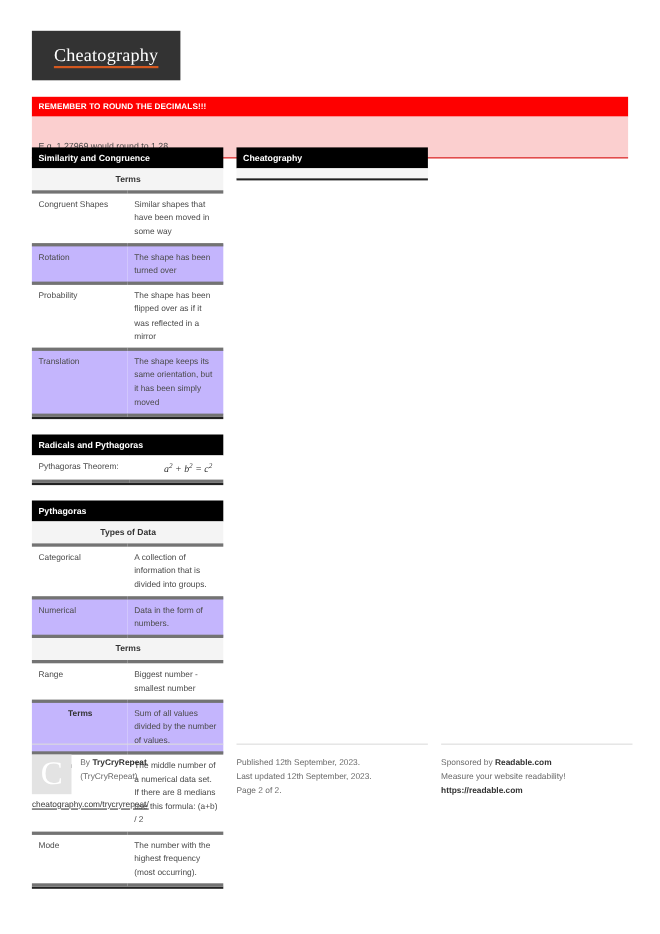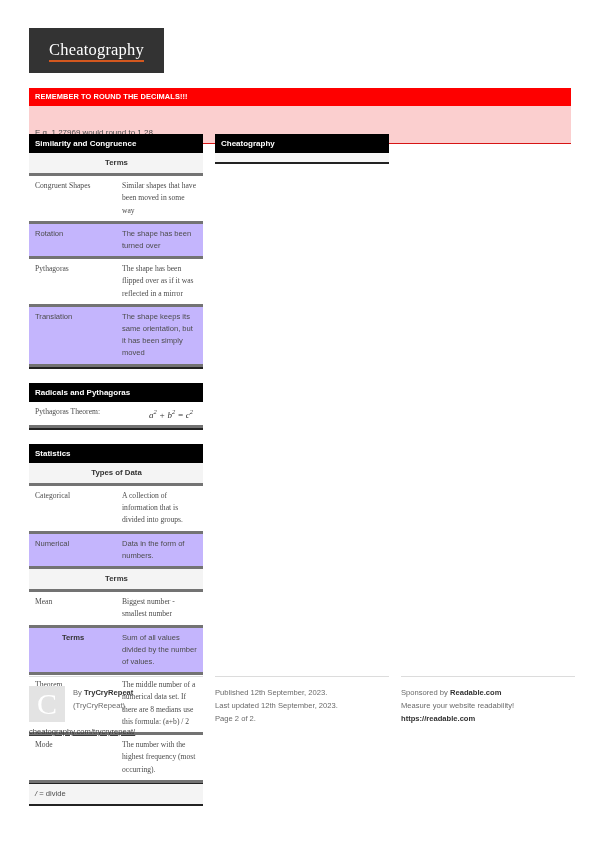--- a/index.html
+++ b/index.html
@@ -141,21 +141,21 @@
   }
   .tbl td {
     font-size: 7.6px;
     line-height: 12.2px;
     color: #4c4c4c;
     padding: 4px 5px 4px 6px;
     vertical-align: top;
     border-bottom: 3px solid #737373;
   }
   .tbl tr.odd td { background: #c4b5fd; }
-  .tbl tr.even td { background: #ffffff; font-family: Liberation Serif, serif; }
+  .tbl tr.even td { background: #ffffff; }
   .tbl td.key { width: 46px; }
   .tbl tr.sub td {
     text-align: center;
     font-weight: bold;
     color: #333;
     background: #f4f4f4;
     font-size: 7.8px;
     padding-top: 4px;
     padding-bottom: 4px;
   }
@@ -255,21 +255,21 @@
           </tr>
           <tr class="even">
             <td class="key">Congruent Shapes</td>
             <td>Similar shapes that have been moved in some way</td>
           </tr>
           <tr class="odd">
             <td class="key">Rotation</td>
             <td>The shape has been turned over</td>
           </tr>
           <tr class="even">
-            <td class="key">Pythagoras</td>
+            <td class="key">Probability</td>
             <td>The shape has been flipped over as if it was reflected in a mirror</td>
           </tr>
           <tr class="odd">
             <td class="key">Transl­ation</td>
             <td>The shape keeps its same orientation, but it has been simply moved</td>
           </tr>
         </tbody>
           </table>
       </div>
     </div>
@@ -282,57 +282,56 @@
               <tr class="even">
             <td class="key" style="width:78px">Pythagoras Theorem:</td>
             <td class="formula"><span>a</span><sup>2</sup><span> + b</span><sup>2</sup><span> = c</span><sup>2</sup></td>
           </tr>
         </tbody>
           </table>
       </div>
     </div>
 
     <div class="card">
-      <div class="card-head">Statistics</div>
+      <div class="card-head">Pythagoras</div>
       <div class="card-body">
         <table class="tbl">
           <tbody>
               <tr class="sub">
             <td colspan="2">Types of Data</td>
           </tr>
           <tr class="even">
             <td class="key">Catego­rical</td>
             <td>A collection of information that is divided into groups.</td>
           </tr>
           <tr class="odd">
             <td class="key">Numerical</td>
             <td>Data in the form of numbers.</td>
           </tr>
           <tr class="sub">
             <td colspan="2">Terms</td>
           </tr>
           <tr class="even">
-            <td class="key">Mean</td>
+            <td class="key">Range</td>
             <td>Biggest number - smallest number</td>
           </tr>
           <tr class="odd center-key">
             <td class="key">Terms</td>
             <td>Sum of all values divided by the number of values.</td>
           </tr>
           <tr class="even">
             <td class="key">Theorem</td>
             <td>The middle number of a numerical data set. If there are 8 medians use this formula: (a+b) / 2</td>
           </tr>
           <tr class="even">
             <td class="key">Mode</td>
             <td>The number with the highest frequency (most occurring).</td>
           </tr>
         </tbody>
           </table>
-        <div class="card-note"><i>/</i><span> = divide</span></div>
       </div>
     </div>
 
   </div>
 
   <div class="col col-2">
     <div class="card">
       <div class="card-head">Cheatography</div>
       <div class="card-body empty-body"></div>
     </div>

